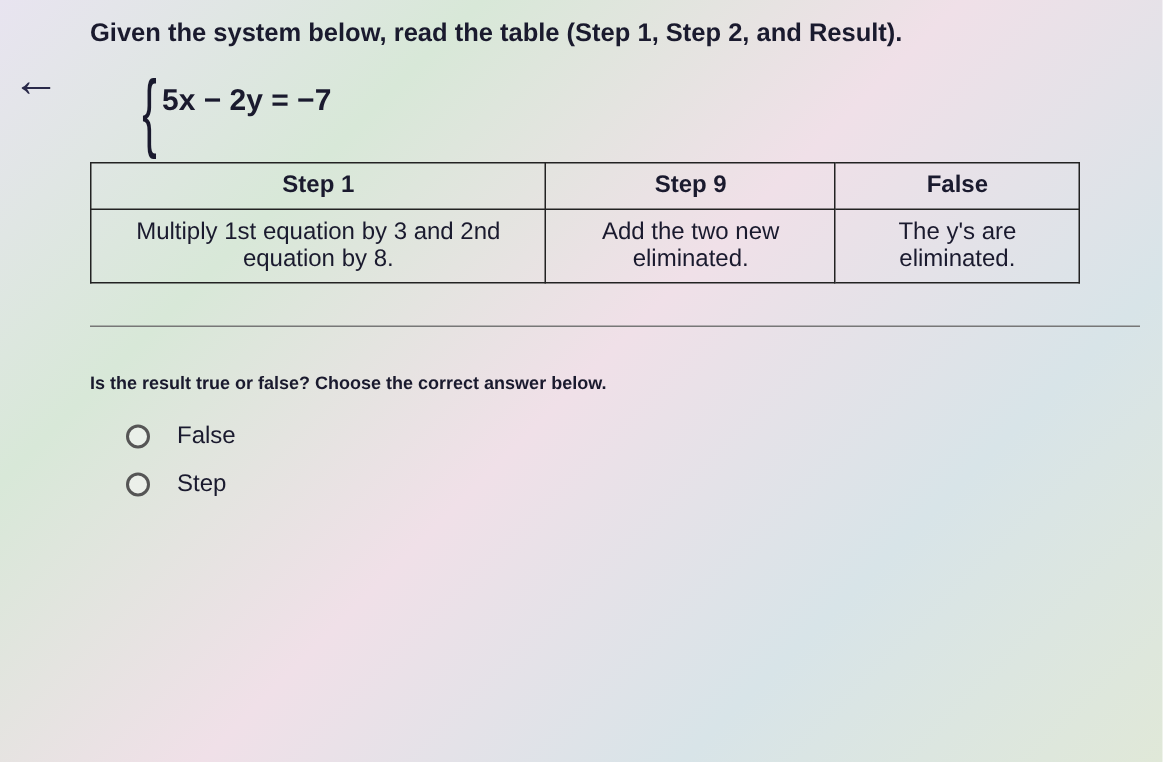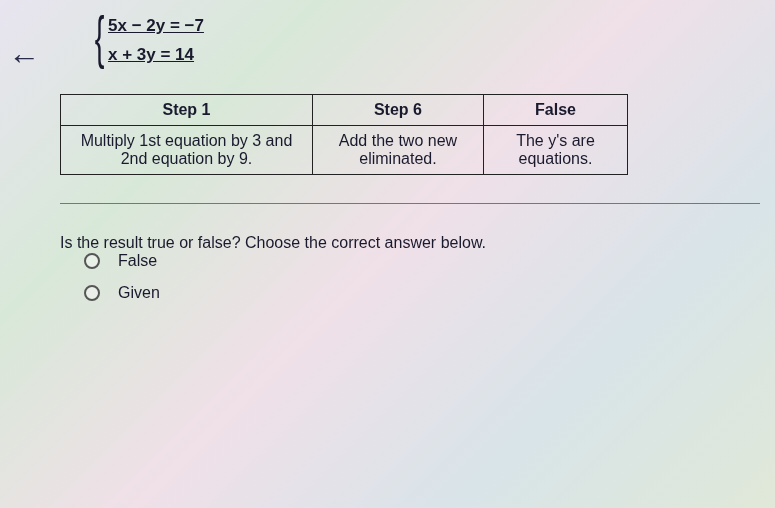--- a/index.html
+++ b/index.html
@@ -44,51 +44,51 @@
       position: absolute;
       left: 0;
       top: -4px;
       font-size: 58px;
       line-height: 58px;
       font-weight: normal;
       color: #1a1a2e;
       transform: scaleX(0.5);
     }
     .eq {
-      font-size: 17px;
+      font-size: 20px;
       font-weight: bold;
       line-height: 1.7;
-      text-decoration: underline;
     }
     table {
       border-collapse: collapse;
       margin-bottom: 28px;
-      width: 568px;
+      width: 660px;
       padding-left: 16px;
     }
     th, td {
       border: 1.5px solid #222;
       padding: 6px 10px;
       text-align: center;
       font-size: 16px;
     }
     th {
       font-weight: bold;
     }
     td {
       font-weight: normal;
     }
     .divider {
       border-top: 1px solid #777;
       margin: 0 0 30px 0;
       width: 700px;
     }
     .question {
-      font-size: 16px;
-      font-weight: normal;
+      font-size: 12px;
+      font-weight: bold;
+      margin-bottom: 20px;
     }
     .options {
       margin-left: 24px;
     }
     .option-row {
       display: flex;
       align-items: center;
       margin-bottom: 14px;
       cursor: pointer;
     }
@@ -104,52 +104,52 @@
       font-size: 16px;
     }
   </style>
 </head>
 <body>
 
 <div class="back-arrow">←</div>
 
 <div class="content">
 
+  <div class="prompt">Given the system below, read the table (Step 1, Step 2, and Result).</div>
 
   <div class="system">
     <div class="brace">{</div>
     <div class="eq">5x − 2y = −7</div>
-    <div class="eq">x + 3y = 14</div>
   </div>
 
   <table>
     <thead>
       <tr>
         <th>Step 1</th>
-        <th>Step 6</th>
+        <th>Step 9</th>
         <th>False</th>
       </tr>
     </thead>
     <tbody>
       <tr>
-        <td>Multiply 1st equation by 3 and 2nd equation by 9.</td>
+        <td>Multiply 1st equation by 3 and 2nd equation by 8.</td>
         <td>Add the two new eliminated.</td>
-        <td>The y's are equations.</td>
+        <td>The y's are eliminated.</td>
       </tr>
     </tbody>
   </table>
 
   <div class="divider"></div>
 
   <div class="question">Is the result true or false? Choose the correct answer below.</div>
 
   <div class="options">
     <div class="option-row">
       <div class="radio"></div>
       <div class="option-label">False</div>
     </div>
     <div class="option-row">
       <div class="radio"></div>
-      <div class="option-label">Given</div>
+      <div class="option-label">Step</div>
     </div>
   </div>
 
 </div>
 
 </body></html>

